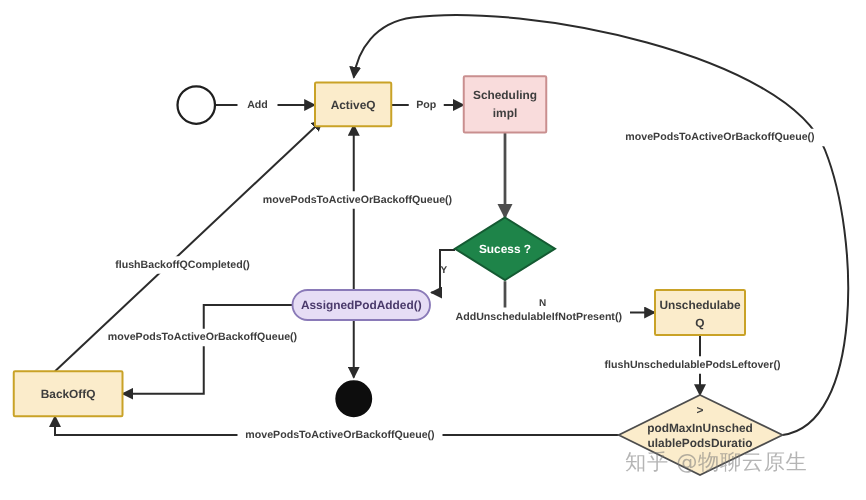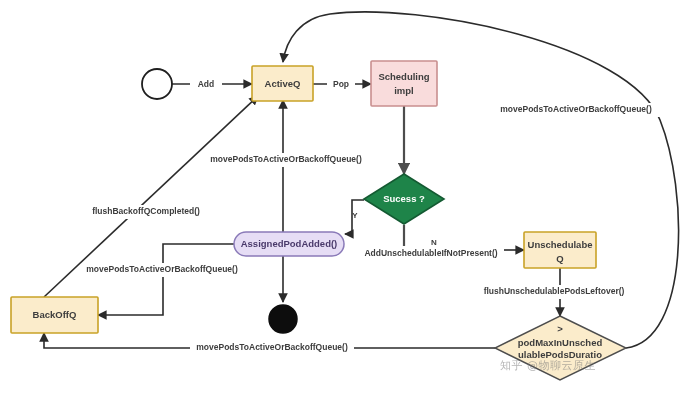--- a/index.html
+++ b/index.html
@@ -65,21 +65,21 @@
   .edge-line-gray {
     fill: none;
     stroke: #4d4d4d;
     stroke-width: 2.2;
   }
   .watermark {
     position: absolute;
     left: 500px;
     top: 358px;
     font-family: "DejaVu Sans", sans-serif;
-    font-size: 11px;
+    font-size: 17px;
     color: rgba(120,120,120,0.55);
     white-space: nowrap;
     letter-spacing: 0.5px;
     pointer-events: none;
   }
 </style>
 </head>
 <body>
 
 <div id="diagram-root">

